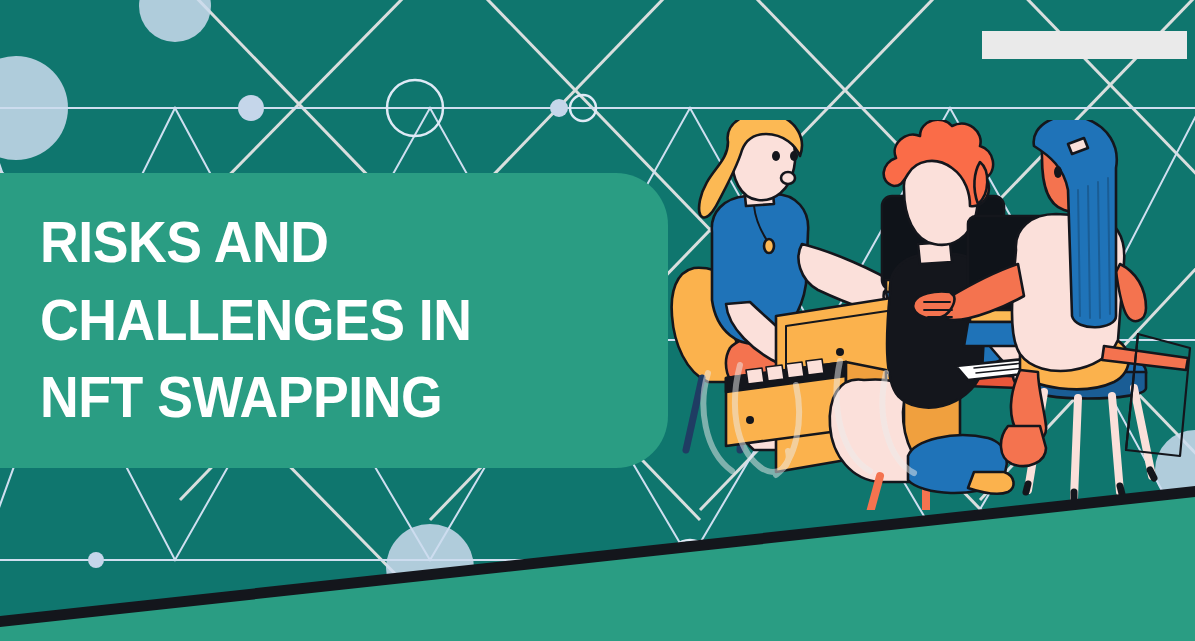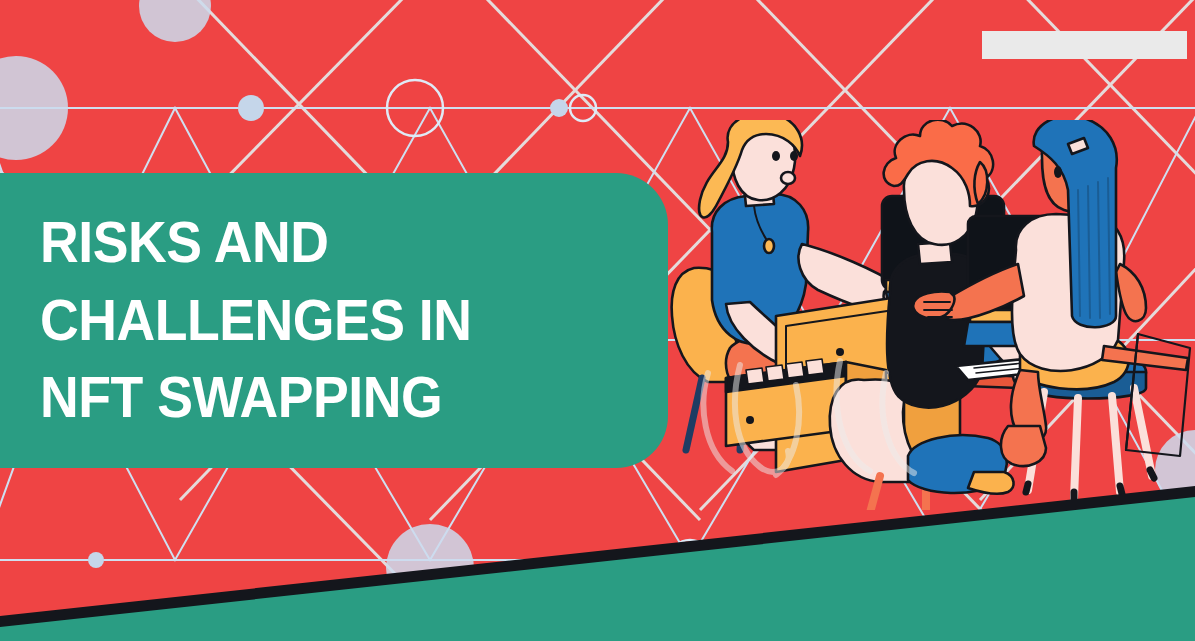--- a/index.html
+++ b/index.html
@@ -1,19 +1,19 @@
 <!DOCTYPE html>
 <html><head>
 <meta charset="utf-8">
 <title>Risks and Challenges in NFT Swapping</title>
 <style>
   html,body{margin:0;padding:0;background:#fff;}
   body{width:1195px;height:641px;overflow:hidden;font-family:"Liberation Sans",sans-serif;}
 
-  #banner{position:relative;width:1195px;height:641px;background:#ef4444;overflow:hidden;}
+  #banner{position:relative;width:1195px;height:641px;background:#0f766e;overflow:hidden;}
 
   
   .bg-layer{position:absolute;inset:0;width:1195px;height:641px;pointer-events:none;}
 
   
   .gray-bar{
     position:absolute;left:982px;top:31px;width:205px;height:28px;
     background:#eaeaea;
   }
 

